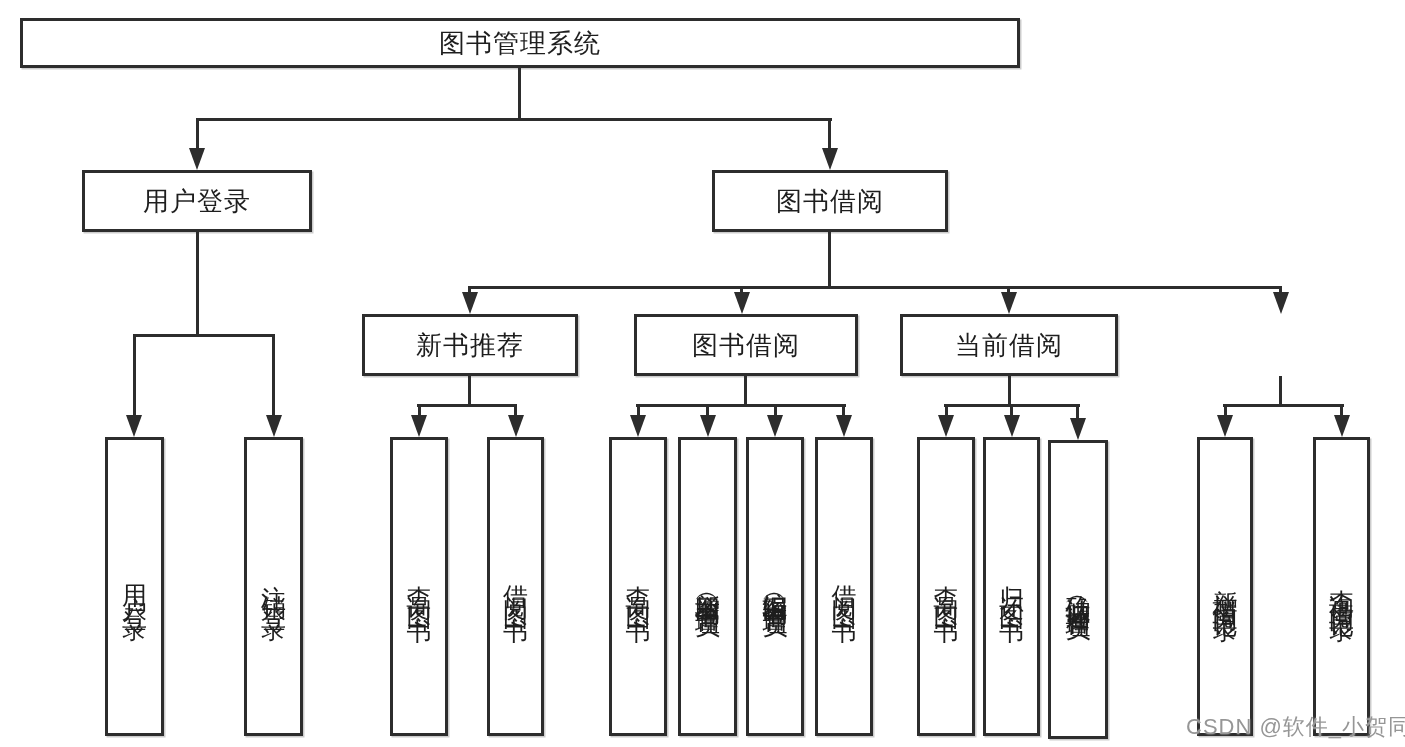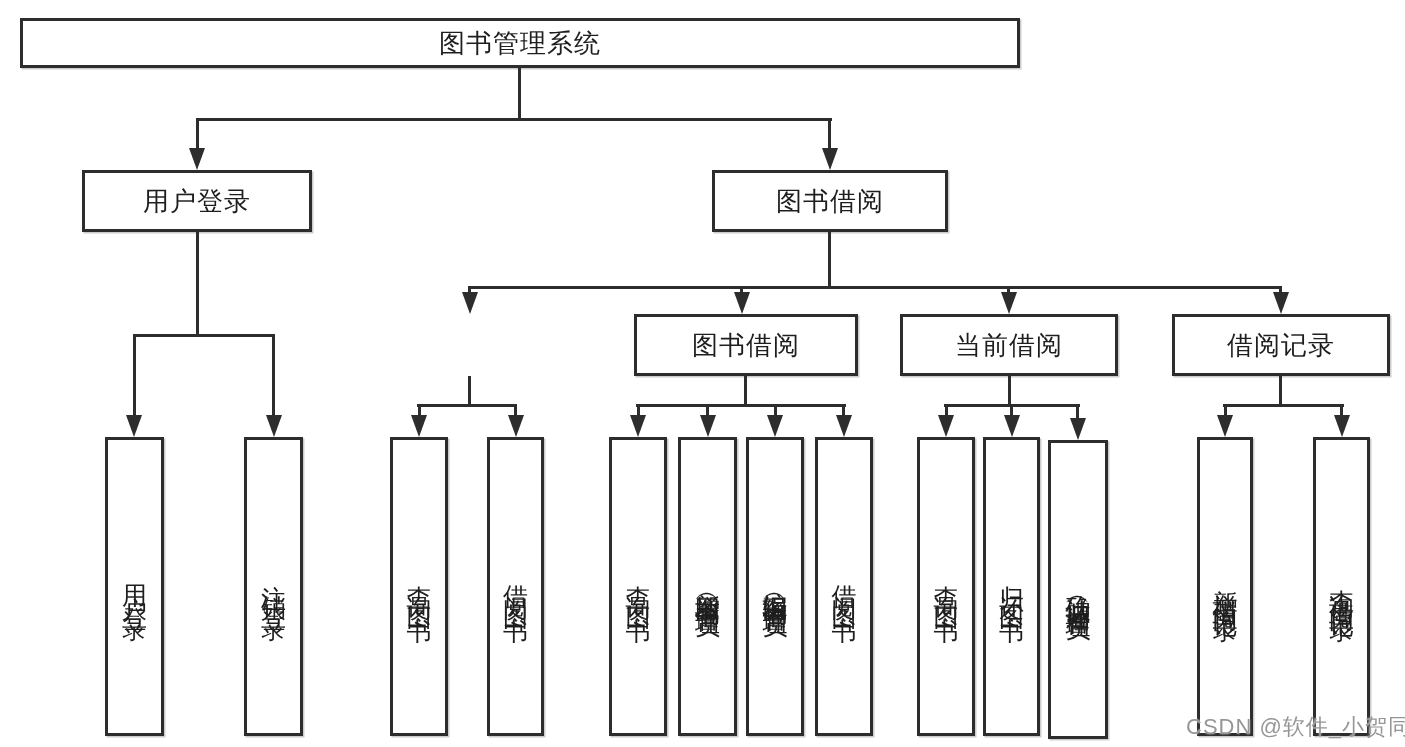--- a/index.html
+++ b/index.html
@@ -74,28 +74,28 @@
   <div class="hl" style="left:468px;top:286px;width:814px"></div>
   <div class="vl" style="left:468px;top:286px;height:8px"></div>
   <div class="vl" style="left:740px;top:286px;height:8px"></div>
   <div class="vl" style="left:1007px;top:286px;height:8px"></div>
   <div class="vl" style="left:1279px;top:286px;height:8px"></div>
   <div class="ar" style="left:462px;top:292px"></div>
   <div class="ar" style="left:734px;top:292px"></div>
   <div class="ar" style="left:1001px;top:292px"></div>
   <div class="ar" style="left:1273px;top:292px"></div>
 
+  <div class="box" style="left:362px;top:314px;width:216px;height:62px">
+    <span>新书推荐</span>
+  </div>
   <div class="box" style="left:634px;top:314px;width:224px;height:62px">
     <span>图书借阅</span>
   </div>
   <div class="box" style="left:900px;top:314px;width:218px;height:62px">
     <span>当前借阅</span>
-  </div>
-  <div class="box" style="left:1172px;top:314px;width:218px;height:62px">
-    <span>借阅记录</span>
   </div>
 
   <div class="vl" style="left:468px;top:376px;height:31px"></div>
   <div class="hl" style="left:417px;top:404px;width:100px"></div>
   <div class="vl" style="left:418px;top:404px;height:13px"></div>
   <div class="vl" style="left:514px;top:404px;height:13px"></div>
   <div class="ar" style="left:411px;top:415px"></div>
   <div class="ar" style="left:508px;top:415px"></div>
 
   <div class="vl" style="left:744px;top:376px;height:31px"></div>

